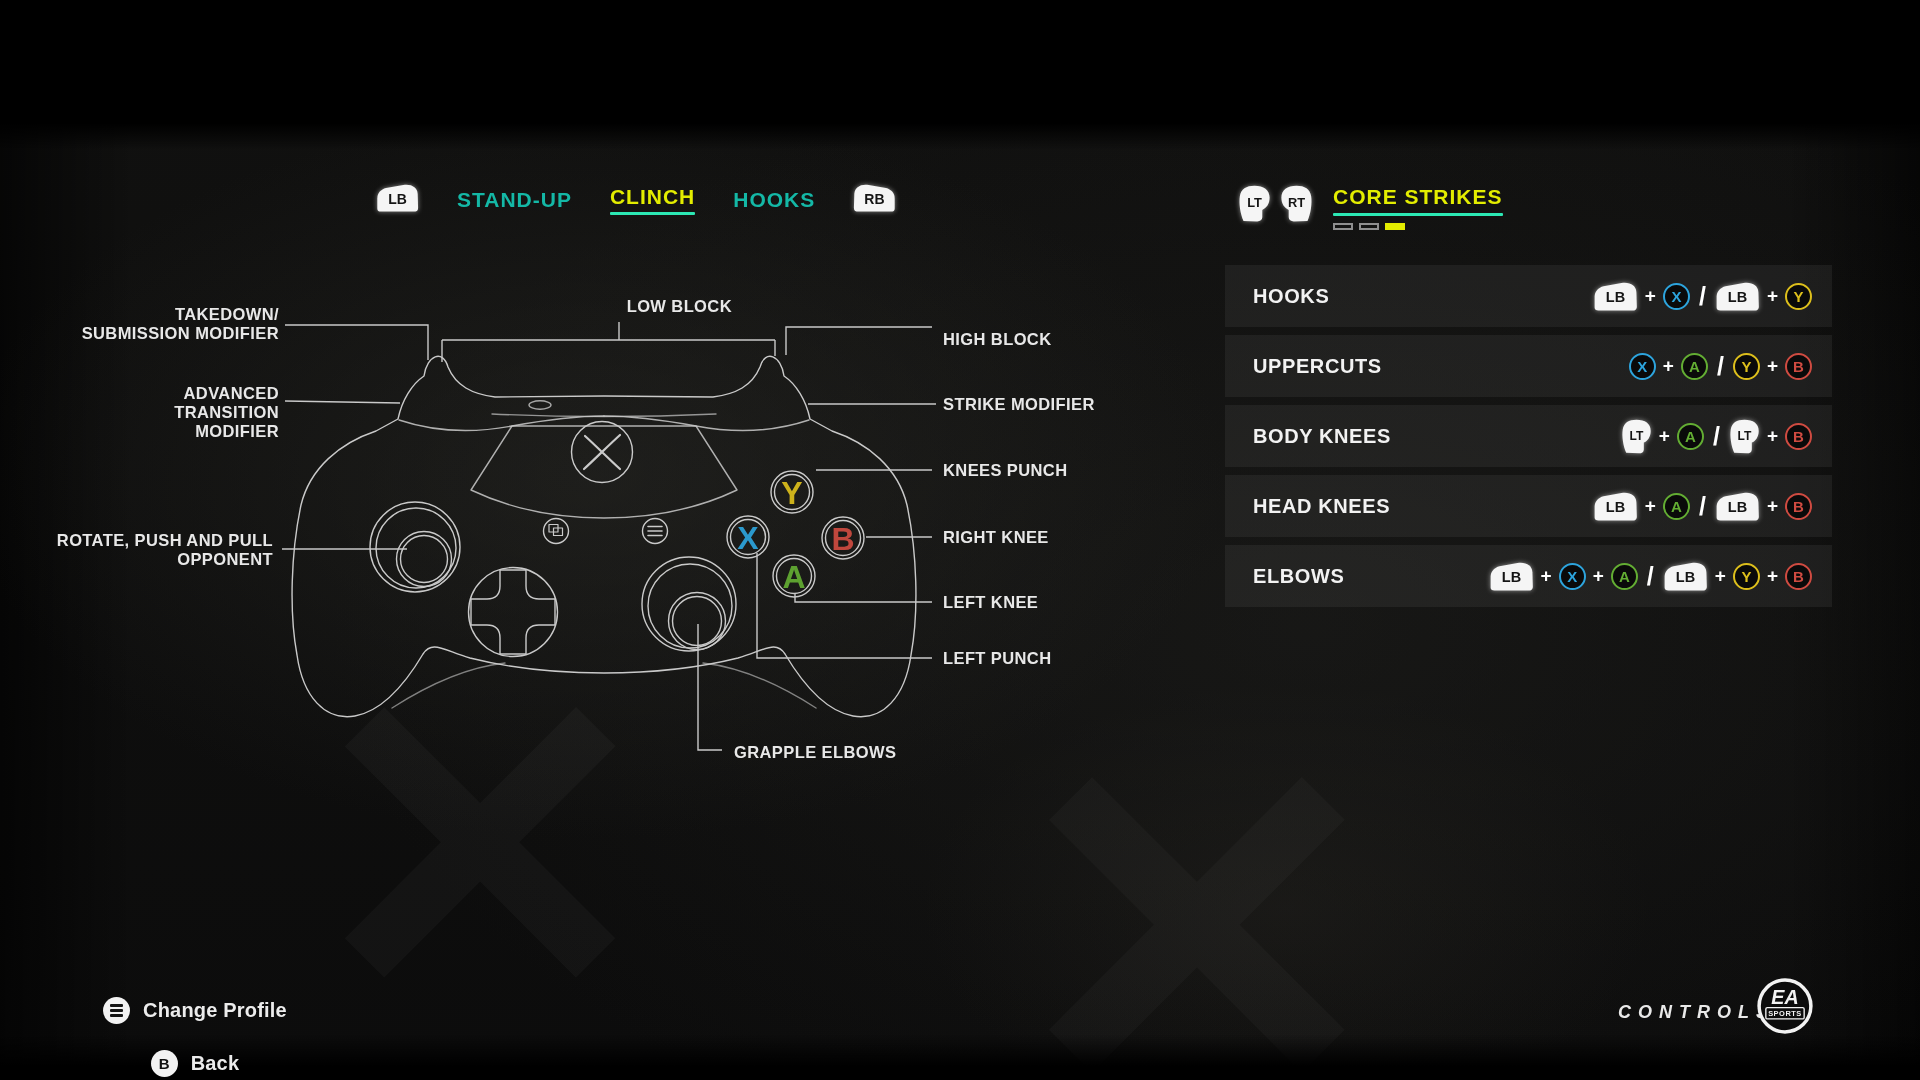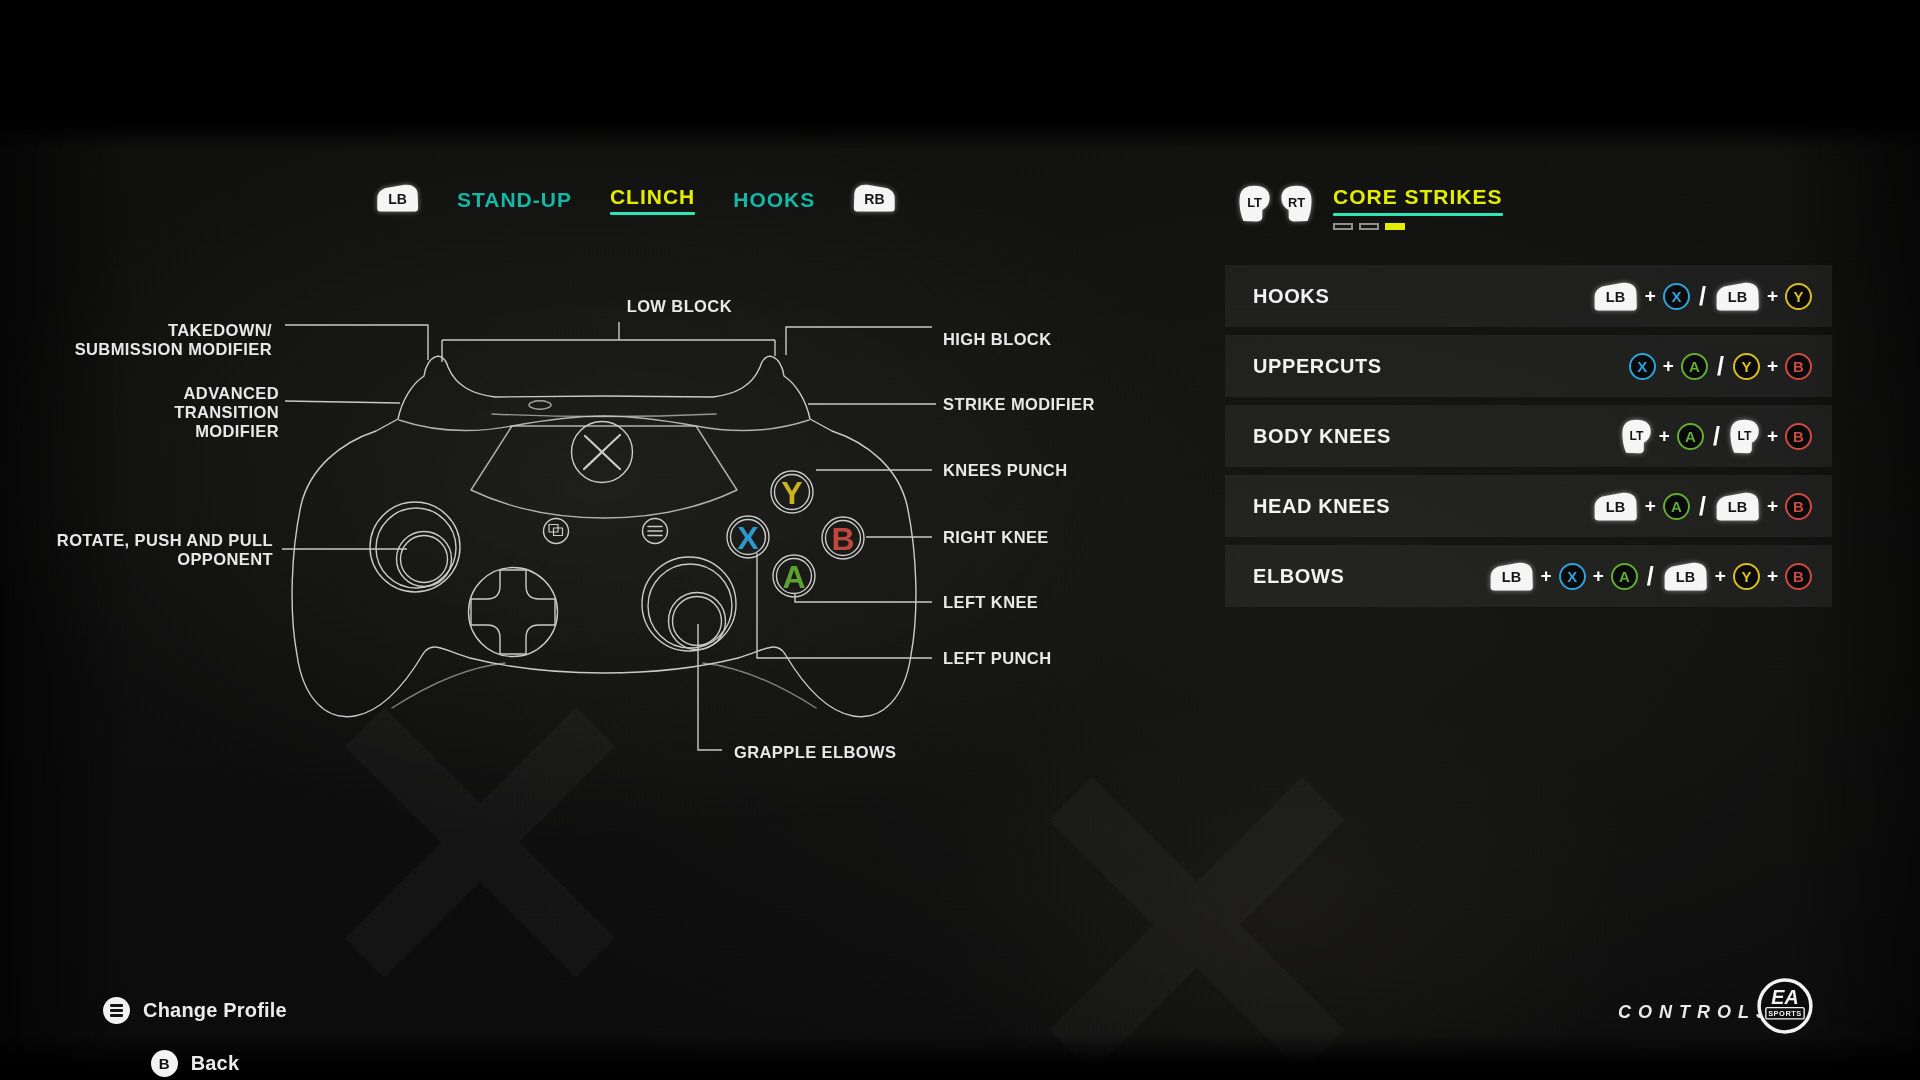--- a/index.html
+++ b/index.html
@@ -54,21 +54,21 @@
         display:flex; align-items:center; justify-content:center;
         font-weight:900; font-size:15px; border:2.5px solid currentColor; }
   .plus { color:#fff; font-weight:800; font-size:19px; margin:0 1px; }
   .slash { color:#fff; font-weight:600; font-size:25px; margin:0 3px; }
 
   
   .diagram-svg { position:absolute; left:278px; top:316px; width:662px; height:444px; }
   .diagram-label { position:absolute; color:#e8e8e8; font-size:16.5px; font-weight:700;
                    letter-spacing:.4px; line-height:19px; white-space:pre-line; }
   .ra { text-align:right; }
-  .lbl-takedown { left:70px;  top:305px; width:202px;margin-top:16px; }
+  .lbl-takedown { left:77px;  top:305px; width:202px; }
   .lbl-advanced { left:77px;  top:384px; width:202px; }
   .lbl-lowblock { left:570px; top:297px; width:162px; text-align:right; }
   .lbl-highblock{ left:943px; top:330px; }
   .lbl-strike   { left:943px; top:395px; }
   .lbl-rightpunch{ left:943px; top:461px; }
   .lbl-rightknee { left:943px; top:528px; }
   .lbl-leftknee  { left:943px; top:593px; }
   .lbl-leftpunch { left:943px; top:649px; }
   .lbl-rotate   { left:53px;  top:531px; width:220px; }
   .lbl-grapple  { left:734px; top:743px; }

